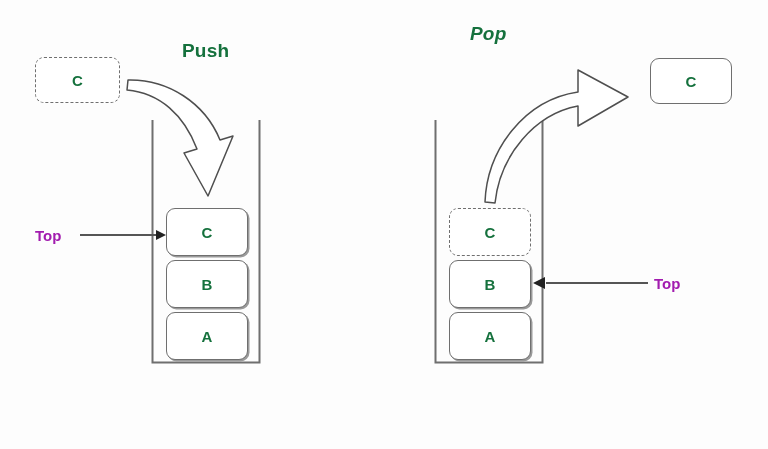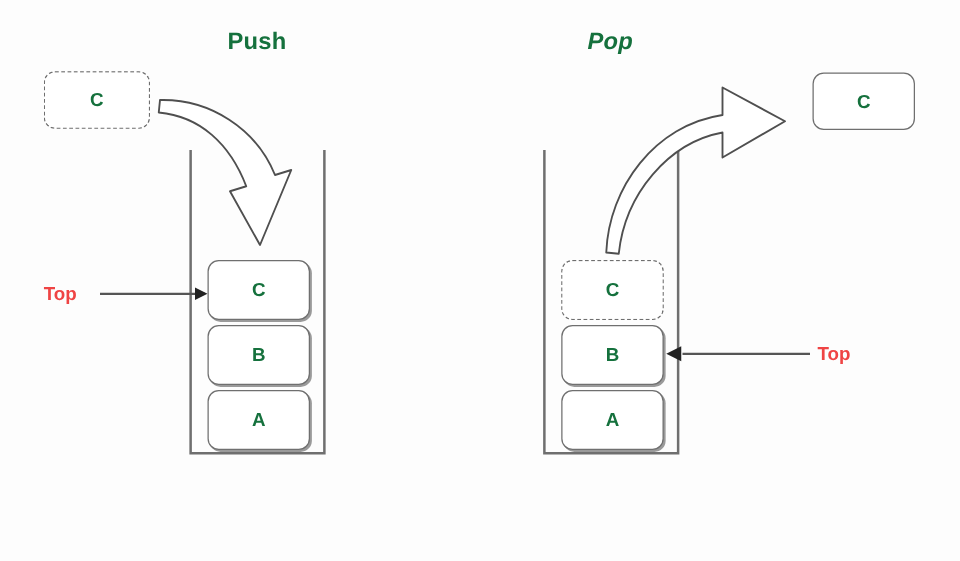--- a/index.html
+++ b/index.html
@@ -31,21 +31,21 @@
     pointer-events: none;
   }
   .title {
     position: absolute;
     color: #15713d;
     font-size: 19px;
     font-weight: bold;
     letter-spacing: 0.2px;
     white-space: nowrap;
   }
-  #push-title { left: 182px; top: 23px; }
+  #push-title { left: 182px; top: 40px; }
   #pop-title  { left: 470px; top: 23px; font-style: italic; }
 
   .cell {
     position: absolute;
     box-sizing: border-box;
     display: flex;
     align-items: center;
     justify-content: center;
     color: #15713d;
     font-size: 15px;
@@ -73,21 +73,21 @@
 
   
   #pop-cell-c { left: 449px; top: 208px; width: 82px; height: 48px; }
   #pop-cell-b { left: 449px; top: 260px; width: 82px; height: 48px; }
   #pop-cell-a { left: 449px; top: 312px; width: 82px; height: 48px; }
   
   #pop-outgoing { left: 650px; top: 58px; width: 82px; height: 46px; }
 
   .top-label {
     position: absolute;
-    color: #ef4444;
+    color: #a21caf;
     font-size: 15px;
     font-weight: bold;
     white-space: nowrap;
   }
   #push-top-label { left: 35px; top: 227px; }
   #pop-top-label  { left: 654px; top: 275px; }
 </style>
 </head>
 <body>
 

